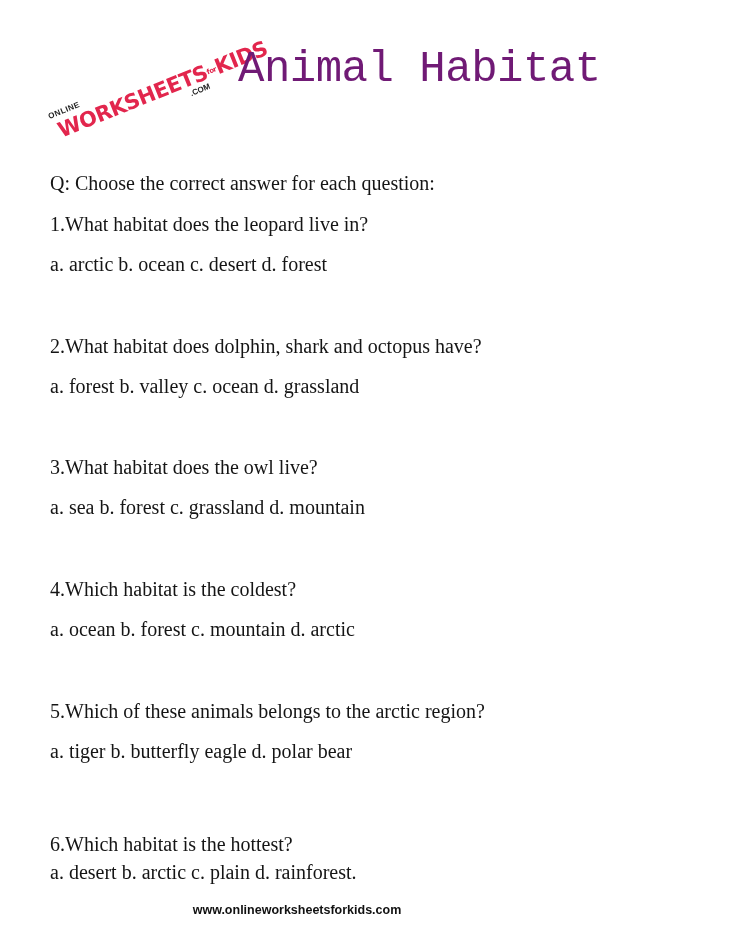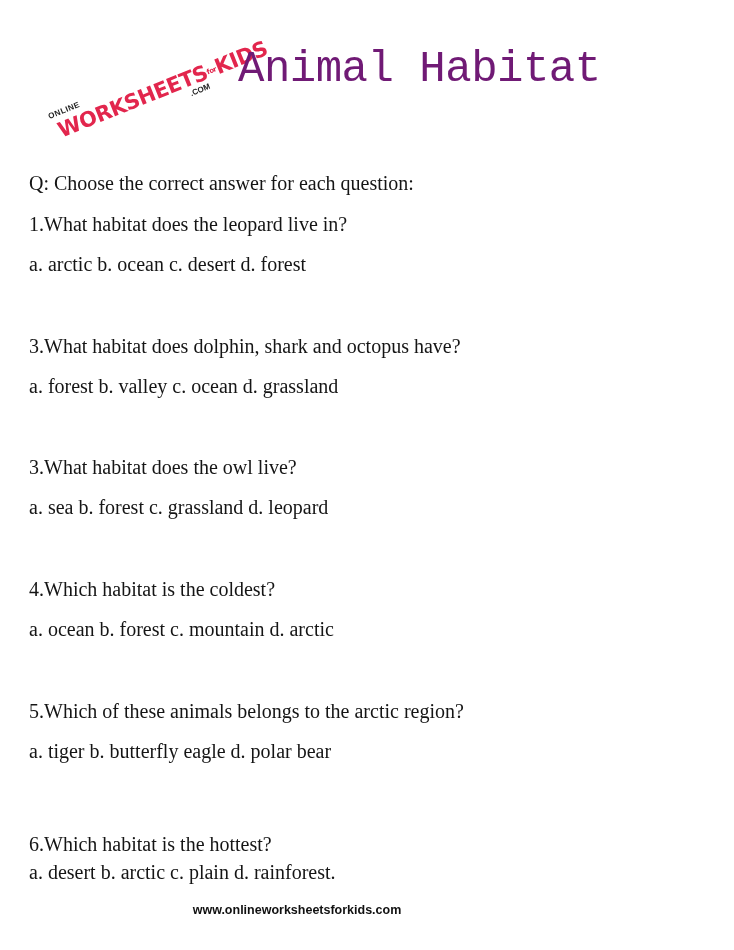--- a/index.html
+++ b/index.html
@@ -72,21 +72,21 @@
       top: 44px;
       font-family: Liberation Mono, monospace;
       font-size: 44px;
       font-weight: 500;
       color: #701a75;
       letter-spacing: -0.5px;
       white-space: nowrap;
     }
     .line {
       position: absolute;
-      left: 29px;
+      left: 50px;
       font-family: "Liberation Serif", serif;
       font-size: 20px;
       color: #151515;
       white-space: nowrap;
     }
     .footer {
       position: absolute;
       left: 0;
       width: 594px;
       top: 903px;
@@ -108,25 +108,25 @@
   </div>
 </div>
 
 <div class="title">Animal Habitat</div>
 
 <div class="line" style="top:172px;">Q: Choose the correct answer for each question:</div>
 
 <div class="line" style="top:213px;text-align:center;">1.What habitat does the leopard live in?</div>
 <div class="line" style="top:253px;">a. arctic b. ocean c. desert d. forest</div>
 
-<div class="line" style="top:335px;">3.What habitat does dolphin, shark and octopus have?</div>
+<div class="line" style="top:335px;">2.What habitat does dolphin, shark and octopus have?</div>
 <div class="line" style="top:375px;">a. forest b. valley c. ocean d. grassland</div>
 
 <div class="line" style="top:456px;">3.What habitat does the owl live?</div>
-<div class="line" style="top:496px;">a. sea b. forest c. grassland d. leopard</div>
+<div class="line" style="top:496px;">a. sea b. forest c. grassland d. mountain</div>
 
 <div class="line" style="top:578px;">4.Which habitat is the coldest?</div>
 <div class="line" style="top:618px;text-align:center;">a. ocean b. forest c. mountain d. arctic</div>
 
 <div class="line" style="top:700px;">5.Which of these animals belongs to the arctic region?</div>
 <div class="line" style="top:740px;">a. tiger b. butterfly eagle d. polar bear</div>
 
 <div class="line" style="top:821px;margin-top:12px;">6.Which habitat is the hottest?</div>
 <div class="line" style="top:861px;font-family:Liberation Serif, serif;">a. desert b. arctic c. plain d. rainforest.</div>
 

